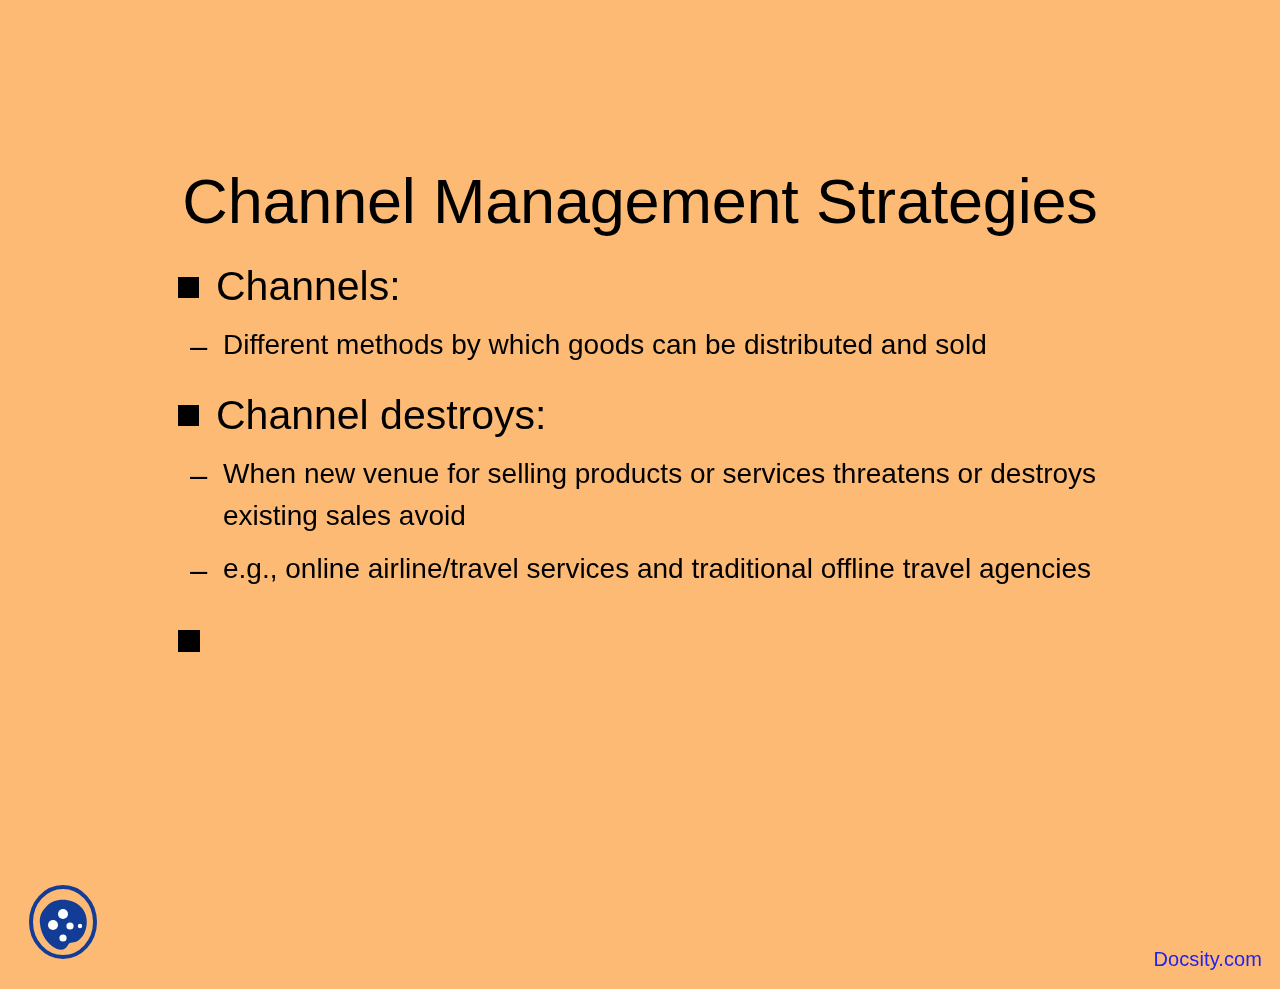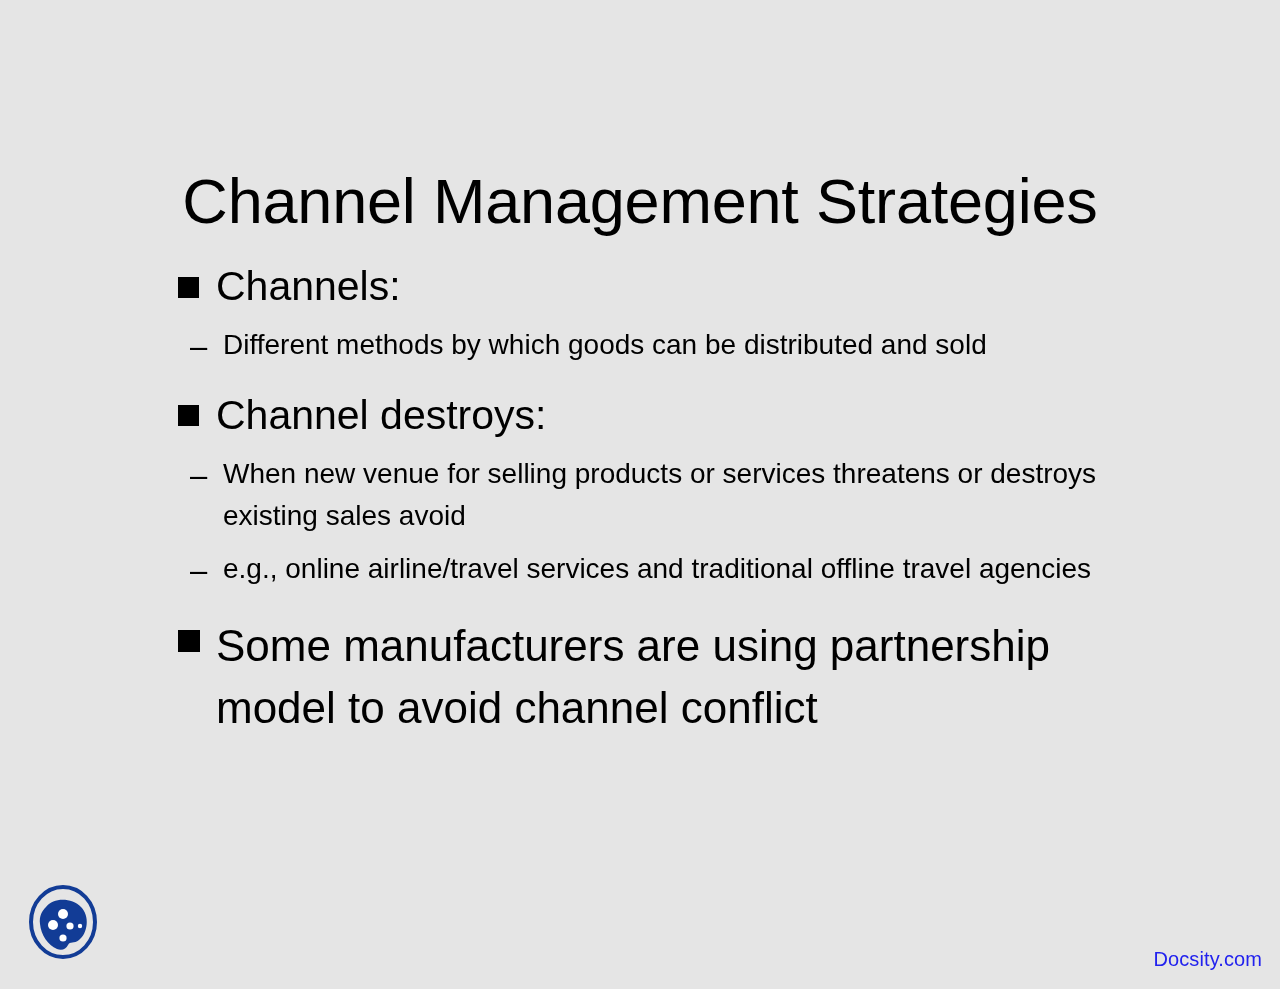--- a/index.html
+++ b/index.html
@@ -9,21 +9,21 @@
     background: #ffffff;
   }
   body {
     font-family: "Liberation Sans", sans-serif;
     color: #000000;
   }
   .slide {
     position: relative;
     width: 1280px;
     height: 989px;
-    background: #e5e5e5;
+    background: #fdba74;
     overflow: hidden;
   }
 
   
   .slide-title {
     position: absolute;
     left: 0;
     top: 126px;
     width: 1280px;
     text-align: center;
@@ -39,21 +39,21 @@
   .body-block {
     position: absolute;
     left: 134px;
     top: 262px;
     width: 1060px;
   }
 
   
   .lvl1 {
     display: flex;
-    align-items: flex-start;
+    align-items: flex-end;
     margin: 0 0 4px 0;
     padding-left: 44px;
   }
   .lvl1 .marker {
     flex: 0 0 auto;
     width: 38px;
     font-size: 41px;
     line-height: 1.18;
     color: #000000;
   }
@@ -173,21 +173,20 @@
 
     <div class="lvl2">
       <span class="marker">–</span>
       <span class="text">e.g., online airline/travel services and traditional offline travel agencies</span>
     </div>
 
     <div class="sp-md"></div>
 
     <div class="lvl1 big">
       <span class="marker"><span class="sq"></span></span>
-      <span class="text">Some manufacturers are using partnership model to avoid channel conflict</span>
     </div>
 
   </div>
 
   <div class="logo">
     <svg width="78" height="82" viewBox="0 0 78 82" xmlns="http://www.w3.org/2000/svg">
       <ellipse cx="39" cy="41" rx="32" ry="35" fill="none" stroke="#123C96" stroke-width="4"></ellipse>
       <path d="M22 26 C30 16 48 17 57 26 C66 35 64 52 55 59 C50 63 46 60 44 64
                C42 68 38 70 33 68 C24 64 17 54 16 43 C15 35 18 30 22 26 Z" fill="#123C96"></path>
       <circle cx="39" cy="33" r="5" fill="#FFFFFF"></circle>

